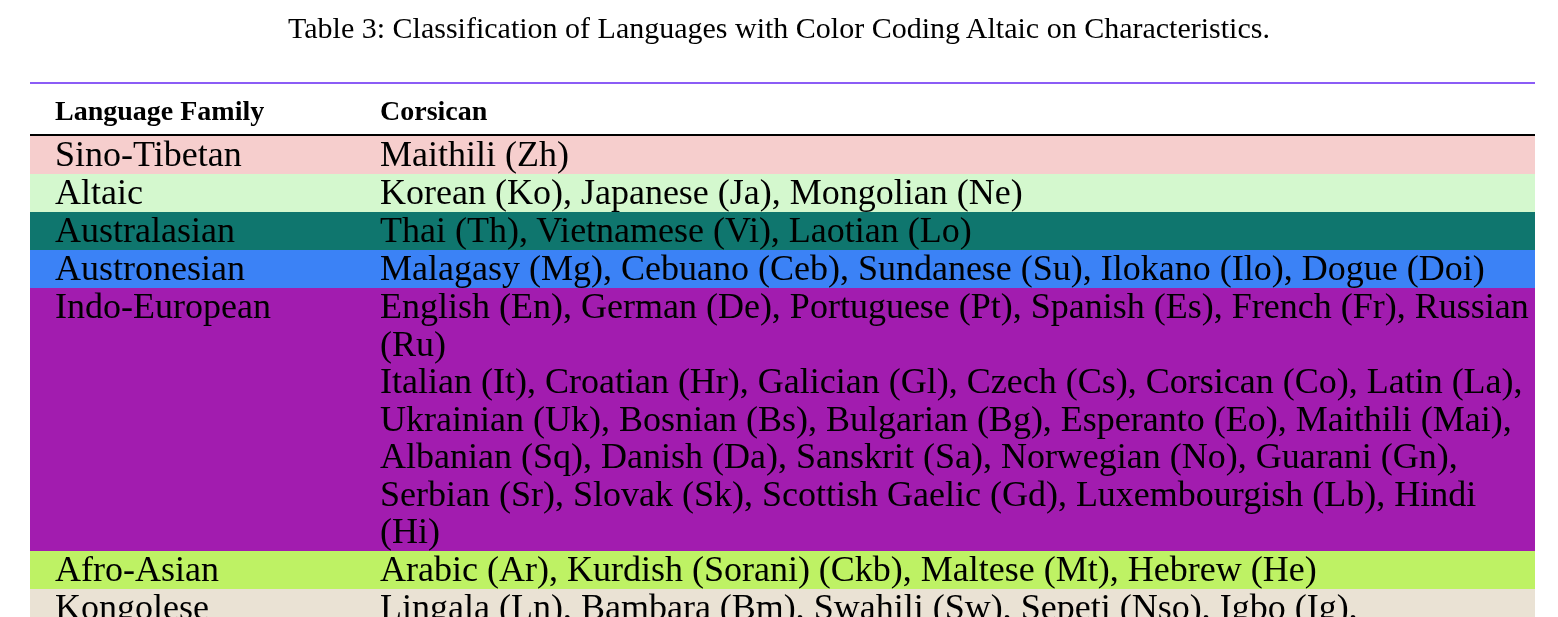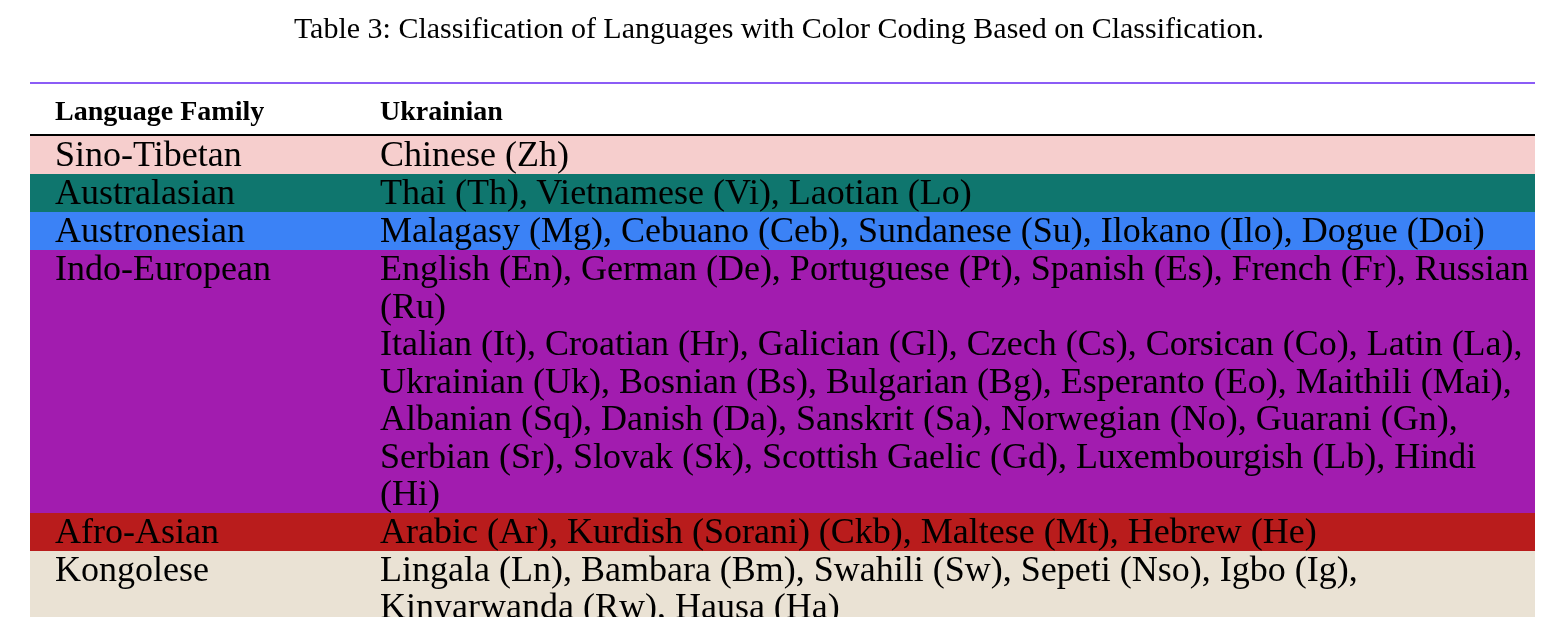--- a/index.html
+++ b/index.html
@@ -63,51 +63,55 @@
     border-top: 2px solid #000000;
     border-bottom: 4px solid #000000;
     background: #ffffff;
   }
 </style>
 </head>
 <body>
 
 <div class="page">
 
-  <div class="caption">Table 3: Classification of Languages with Color Coding Based on Classification.</div>
+  <div class="caption">Table 3: Classification of Languages with Color Coding Altaic on Characteristics.</div>
 
   <table class="lang-table">
     <thead>
       <tr>
         <th class="col-family">Language Family</th>
-        <th class="col-langs">Ukrainian</th>
+        <th class="col-langs">Corsican</th>
       </tr>
     </thead>
     <tbody>
       <tr class="single" style="background-color: rgb(246, 206, 205);">
         <td class="family-cell">Sino-Tibetan</td>
-        <td class="langs-cell">Chinese (Zh)</td>
+        <td class="langs-cell">Maithili (Zh)</td>
+      </tr>
+      <tr class="single" style="background-color: rgb(212, 248, 206);">
+        <td class="family-cell">Altaic</td>
+        <td class="langs-cell">Korean (Ko), Japanese (Ja), Mongolian (Ne)</td>
       </tr>
       <tr class="single" style="background-color: #0f766e;">
         <td class="family-cell">Australasian</td>
         <td class="langs-cell">Thai (Th), Vietnamese (Vi), Laotian (Lo)</td>
       </tr>
       <tr class="single" style="background-color: #3b82f6;">
         <td class="family-cell">Austronesian</td>
         <td class="langs-cell">Malagasy (Mg), Cebuano (Ceb), Sundanese (Su), Ilokano (Ilo), Dogue (Doi)</td>
       </tr>
       <tr style="background-color: #a21caf;">
         <td class="family-cell">Indo-European</td>
         <td class="langs-cell">English (En), German (De), Portuguese (Pt), Spanish (Es), French (Fr), Russian (Ru)
 Italian (It), Croatian (Hr), Galician (Gl), Czech (Cs), Corsican (Co), Latin (La),
 Ukrainian (Uk), Bosnian (Bs), Bulgarian (Bg), Esperanto (Eo), Maithili (Mai),
 Albanian (Sq), Danish (Da), Sanskrit (Sa), Norwegian (No), Guarani (Gn),
 Serbian (Sr), Slovak (Sk), Scottish Gaelic (Gd), Luxembourgish (Lb), Hindi (Hi)</td>
       </tr>
-      <tr class="single" style="background-color: #b91c1c;">
+      <tr class="single" style="background-color: #bef264;">
         <td class="family-cell">Afro-Asian</td>
         <td class="langs-cell">Arabic (Ar), Kurdish (Sorani) (Ckb), Maltese (Mt), Hebrew (He)</td>
       </tr>
       <tr class="last" style="background-color: rgb(234, 226, 212);">
         <td class="family-cell">Kongolese</td>
         <td class="langs-cell">Lingala (Ln), Bambara (Bm), Swahili (Sw), Sepeti (Nso), Igbo (Ig),
 Kinyarwanda (Rw), Hausa (Ha)</td>
       </tr>
     </tbody>
   </table>

